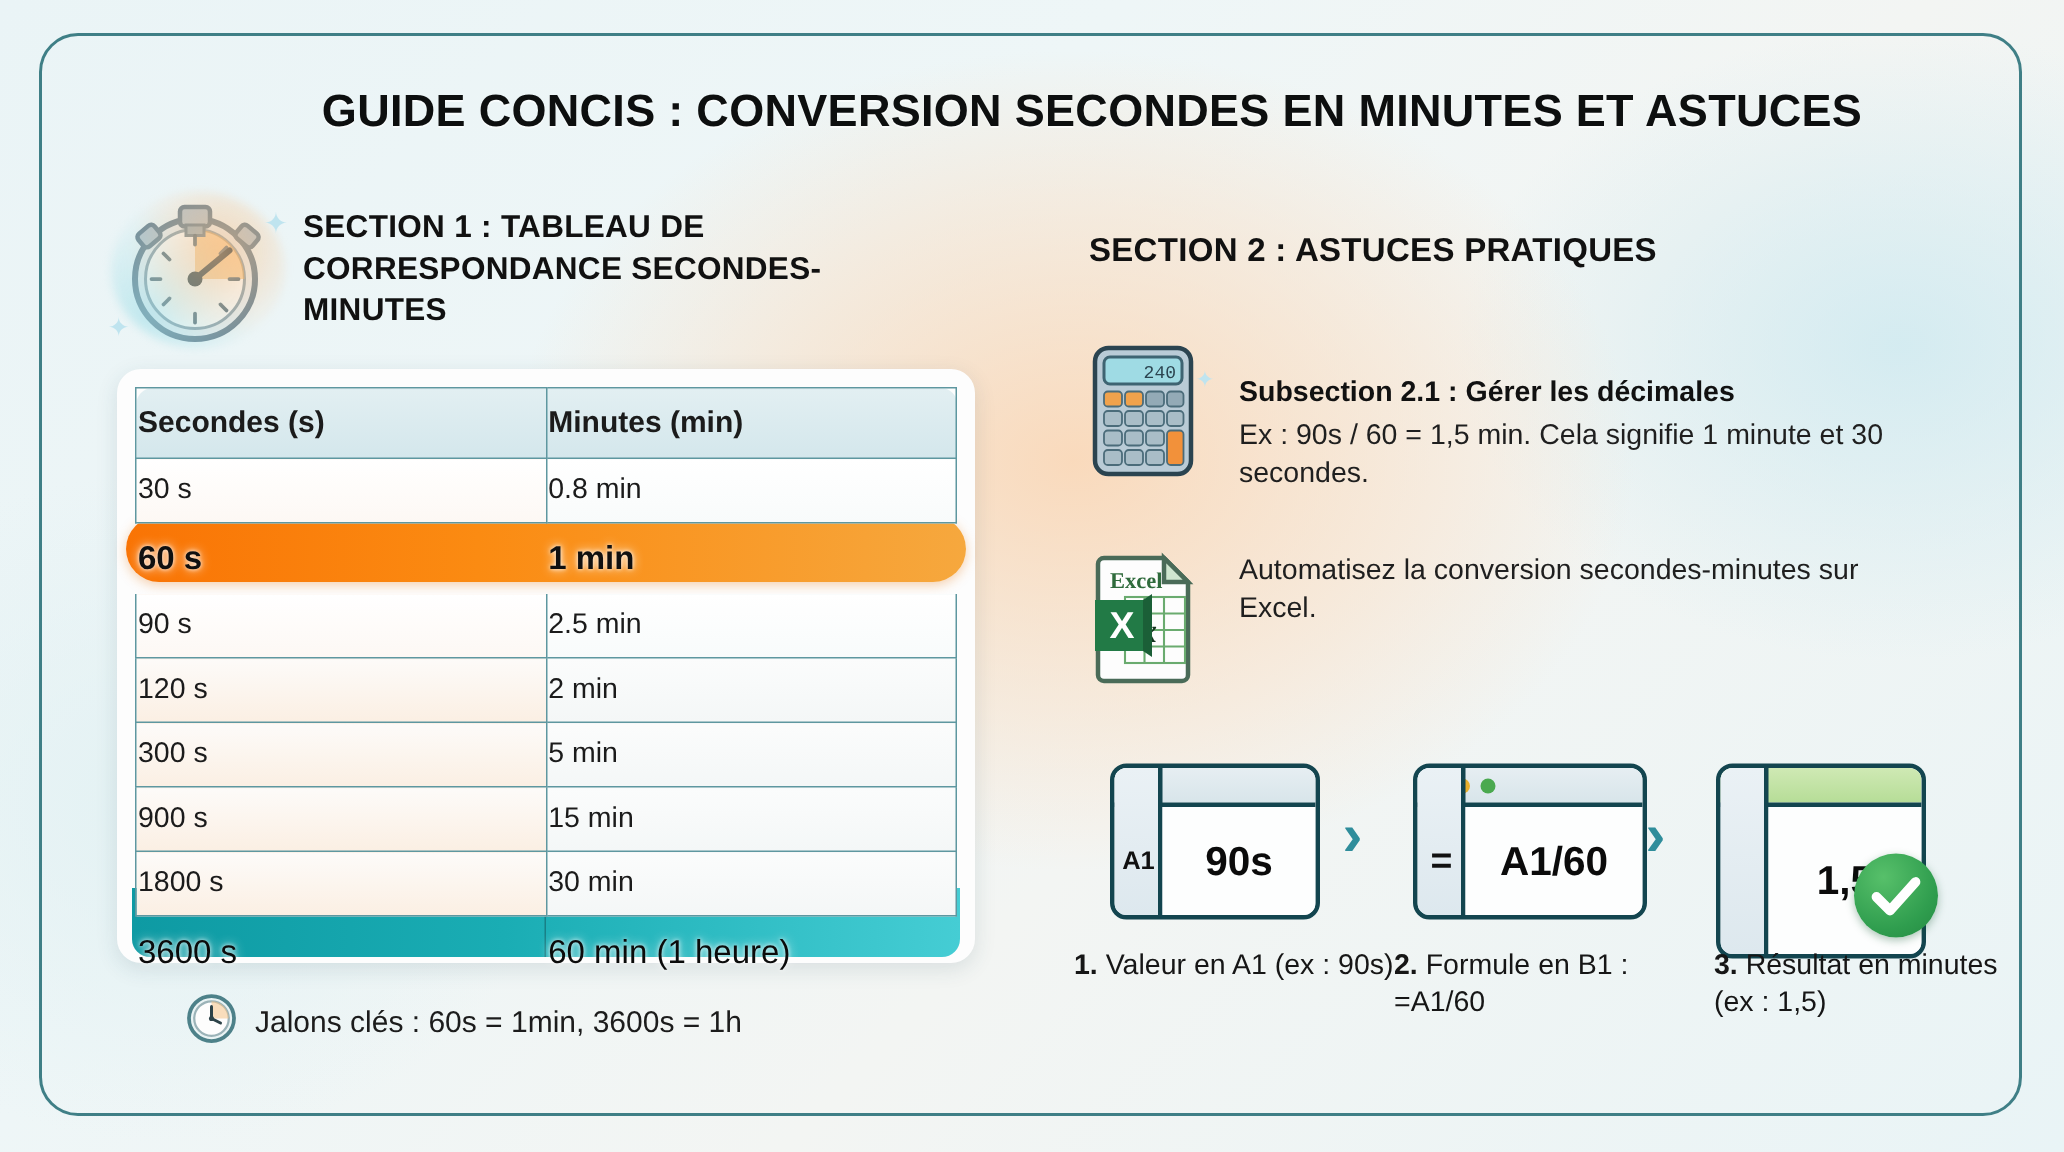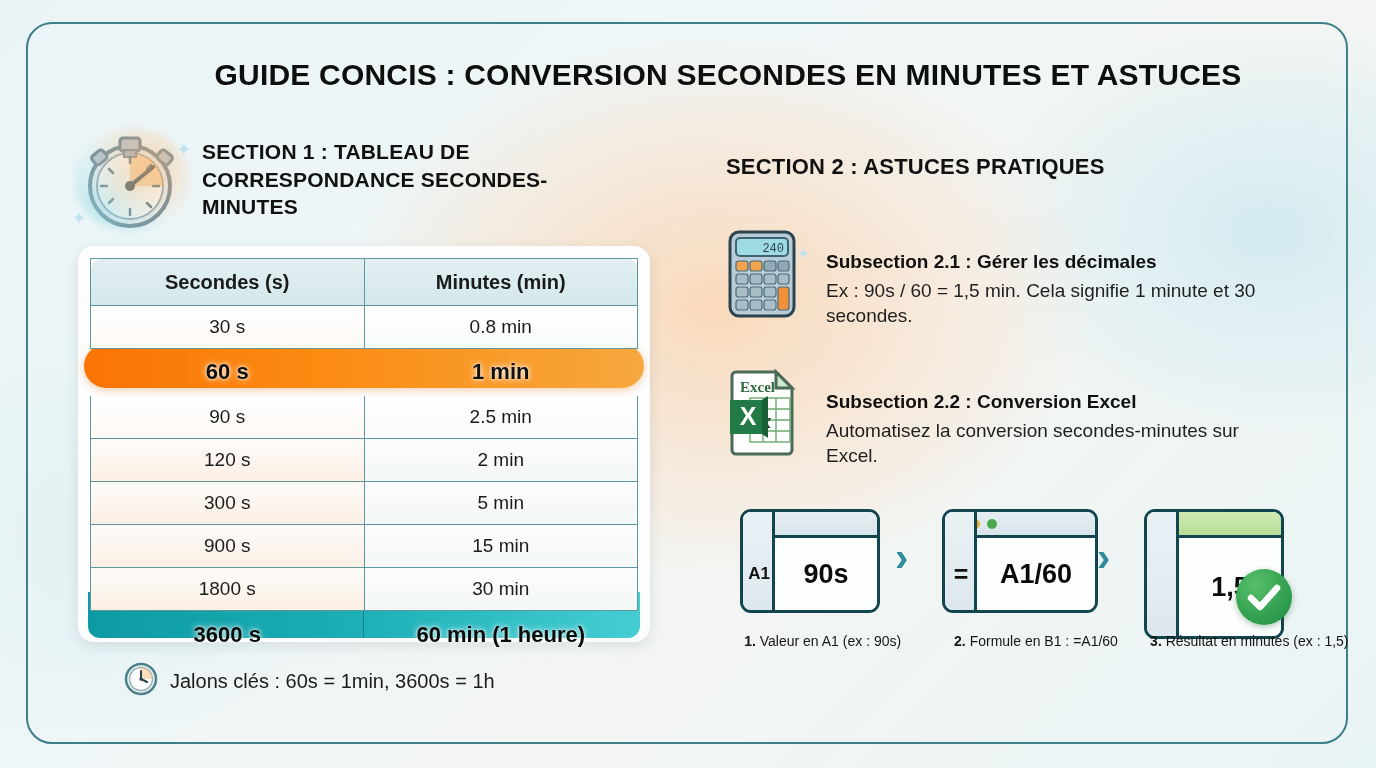--- a/index.html
+++ b/index.html
@@ -46,21 +46,21 @@
   .table-card{
     position:absolute;left:78px;top:246px;width:572px;height:396px;
     background:#fdfdfd;border-radius:16px;
     box-shadow:0 4px 14px rgba(40,80,95,.13);
   }
   table.conv{
     position:absolute;left:90px;top:258px;width:548px;
     border-collapse:collapse;table-layout:fixed;
   }
   table.conv th, table.conv td{
-    height:40px;text-align:center;vertical-align:middle;
+    height:40px;text-align:left;vertical-align:middle;
     border:1px solid #5e97a0;font-size:19px;color:#1b1b1b;
   }
   table.conv thead th{
     font-size:20px;font-weight:bold;
     background:linear-gradient(180deg,#e2eff2 0%,#d4e7ec 100%);
     height:44px;
   }
   table.conv thead tr th:first-child{border-top-left-radius:10px;}
   table.conv thead tr th:last-child{border-top-right-radius:10px;}
   tr.norm td:first-child{background:linear-gradient(180deg,#fdfbf9 0%,#fbefe3 100%);}
@@ -75,21 +75,21 @@
     position:relative;height:44px;
   }
   .orange-pill{
     position:absolute;left:84px;top:344px;width:560px;height:44px;
     border-radius:22px;
     background:linear-gradient(90deg,#f97405 0%,#fb8b12 42%,#f6a83e 100%);
     box-shadow:0 2px 8px rgba(230,120,20,.35);
   }
   tr.hl-teal td{
     border-color:transparent;background:transparent;
-    font-size:22px;font-weight:bold;color:#0b0b0b;
+    font-size:22px;font-weight:normal;color:#0b0b0b;
     text-shadow:0 0 7px rgba(255,255,255,.9),0 0 3px rgba(255,255,255,.85);
     position:relative;height:46px;
   }
   .teal-bar{
     position:absolute;left:88px;top:592px;width:552px;height:46px;
     border-radius:0 0 12px 12px;
     background:linear-gradient(90deg,#0e9aa3 0%,#1aadb4 45%,#45cdd4 100%);
   }
   .teal-div{position:absolute;left:363px;top:592px;width:1px;height:46px;background:rgba(20,90,95,.55);}
 
@@ -139,21 +139,21 @@
   .dots i{width:10px;height:10px;border-radius:50%;display:block;}
   .chev{position:absolute;font-size:40px;font-weight:bold;color:#2f8d9b;}
   #chev1{left:165px;top:32px;}
   #chev2{left:367px;top:32px;}
   .check{
     position:absolute;left:506px;top:66px;width:56px;height:56px;border-radius:50%;
     background:radial-gradient(circle at 35% 28%,#57c06a 0%,#2f9d4e 65%,#248a42 100%);
     box-shadow:0 2px 6px rgba(20,90,50,.35);
   }
   .caps{position:absolute;left:716px;top:632px;width:640px;display:flex;}
-  .caps > div{flex:1;text-align:center;font-size:14px;color:#161616;line-height:1.3;}
+  .caps > div{flex:1;text-align:left;font-size:19px;color:#161616;line-height:1.3;}
   .caps b{font-weight:bold;}
 </style>
 </head>
 <body>
 
 <div id="stage">
 
   <div class="frame"></div>
 
   <div class="title">GUIDE CONCIS : CONVERSION SECONDES EN MINUTES ET ASTUCES</div>
@@ -297,21 +297,20 @@
           <line x1="41" y1="30" x2="41" y2="74"></line>
             <line x1="54" y1="30" x2="54" y2="74"></line>
         </g>
         <text x="31" y="60" font-family="'Liberation Serif', serif" font-style="italic" font-size="22" fill="#14351f" font-weight="bold">fx</text>
         <path d="M8 32 h38 v34 H8 z" fill="#227a46"></path>
         <path d="M46 28 v42 l-6 -4 v-34 z" fill="#1b5f37"></path>
         <text x="26" y="57" font-family="'Liberation Sans', sans-serif" font-size="25" font-weight="bold" fill="#ffffff" text-anchor="middle">X</text>
       </svg>
     </div>
     <div class="txt">
-      <div class="t1">Subsection 2.2 : Conversion Excel</div>
       <div class="t2">Automatisez la conversion secondes-minutes sur Excel.</div>
     </div>
   </div>
 
   <div class="steps">
     <div class="cell" id="cell1">
       <div class="hdr"></div>
       <div class="colL"></div>
       <div class="body"></div>
       <div class="lbl">A1</div>

